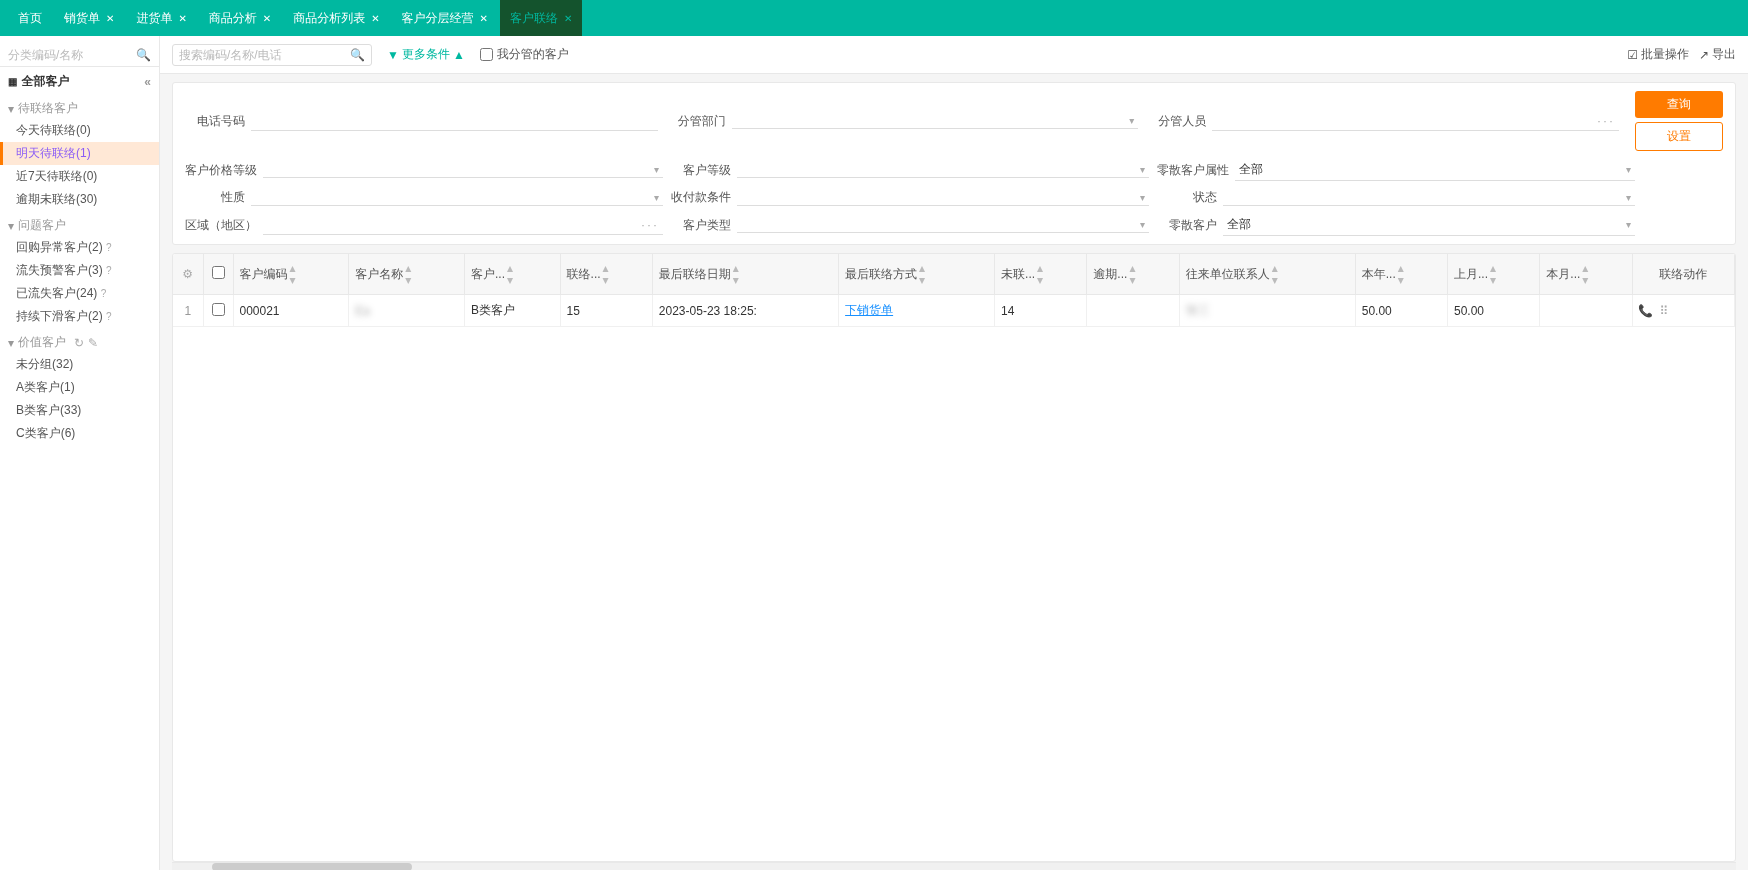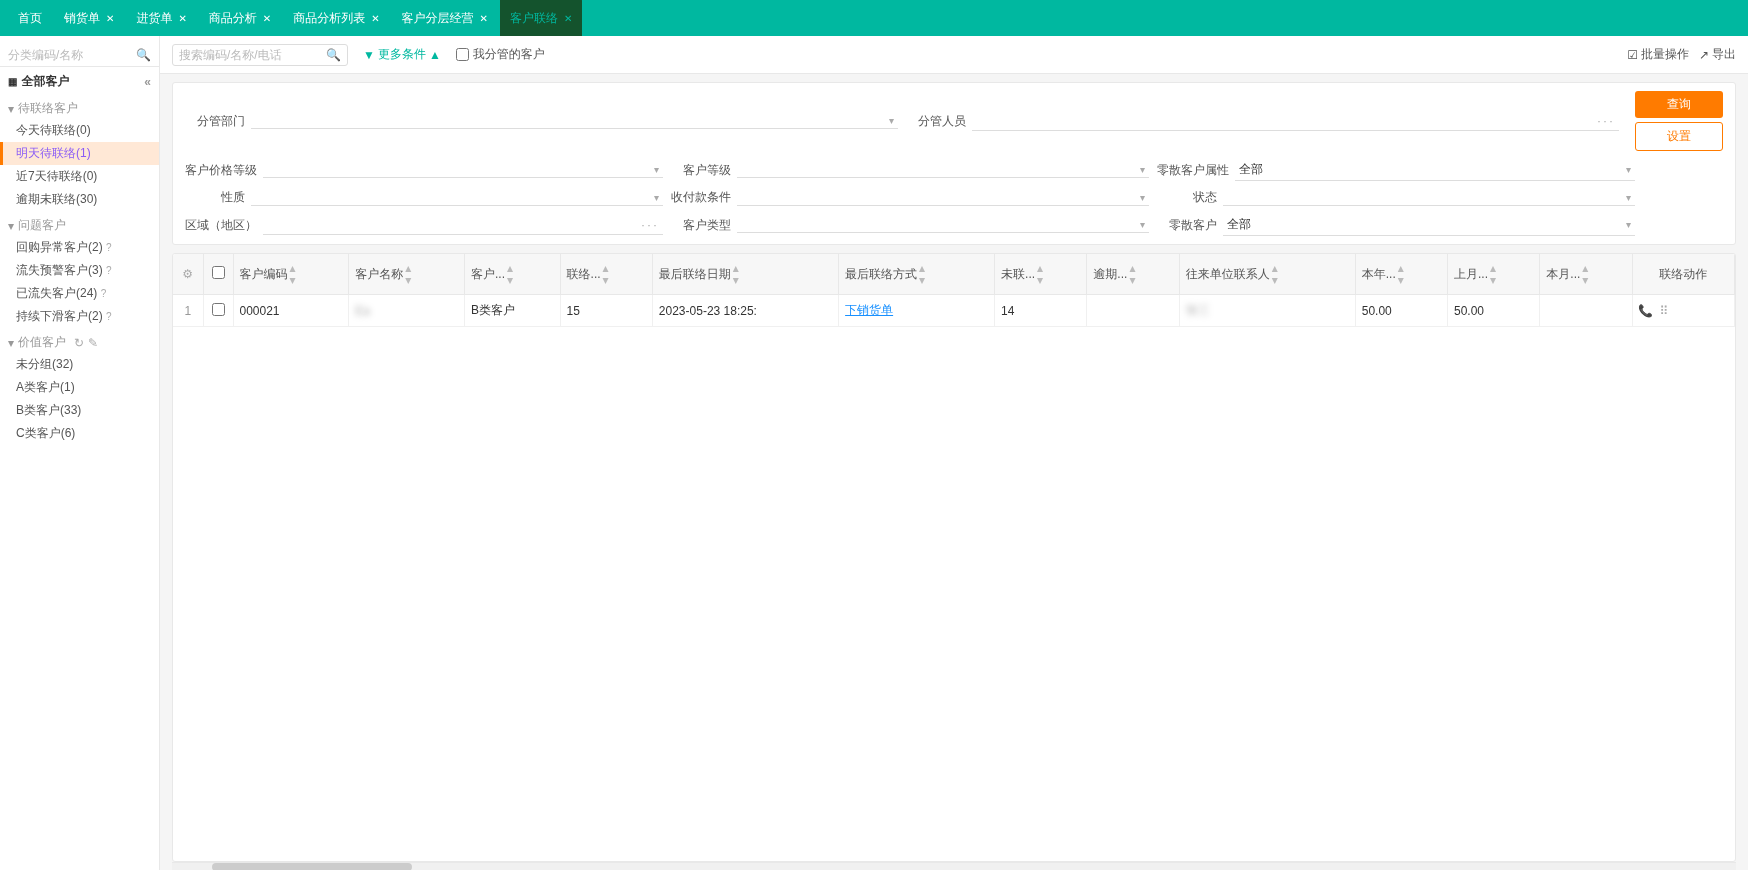--- a/index.html
+++ b/index.html
@@ -103,21 +103,21 @@
       align-items: center;
       gap: 8px;
       border-bottom: 1px solid #e8e8e8;
     }
     .search-box {
       display: flex;
       align-items: center;
       border: 1px solid #ddd;
       border-radius: 3px;
       padding: 3px 6px;
-      width: 176px;
+      width: 200px;
     }
     .search-box input {
       border: none;
       outline: none;
       font-size: 12px;
       width: 100%;
       color: #999;
     }
     .search-box input::placeholder { color: #bbb; }
     .more-filter-btn {
@@ -427,20 +427,24 @@
         <div class="action-link">
           <span>↗</span>
           <span>导出</span>
         </div>
       </div>
     </div>
 
     <div class="filter-panel">
 
       <div class="filter-row">
+        <div class="filter-cell">
+          <span class="filter-label">电话号码</span>
+          <input class="filter-input" style="flex: 2 1 0%;">
+        </div>
         <div class="filter-cell">
           <span class="filter-label">分管部门</span>
           <div class="filter-select" style="flex:2;">
             <span class="selected-text"></span>
             <span class="arrow">▾</span>
           </div>
         </div>
         <div class="filter-cell">
           <span class="filter-label">分管人员</span>
           <div style="flex:2;border-bottom:1px solid #ddd;padding:2px 4px;display:flex;align-items:center;justify-content:flex-end;">

